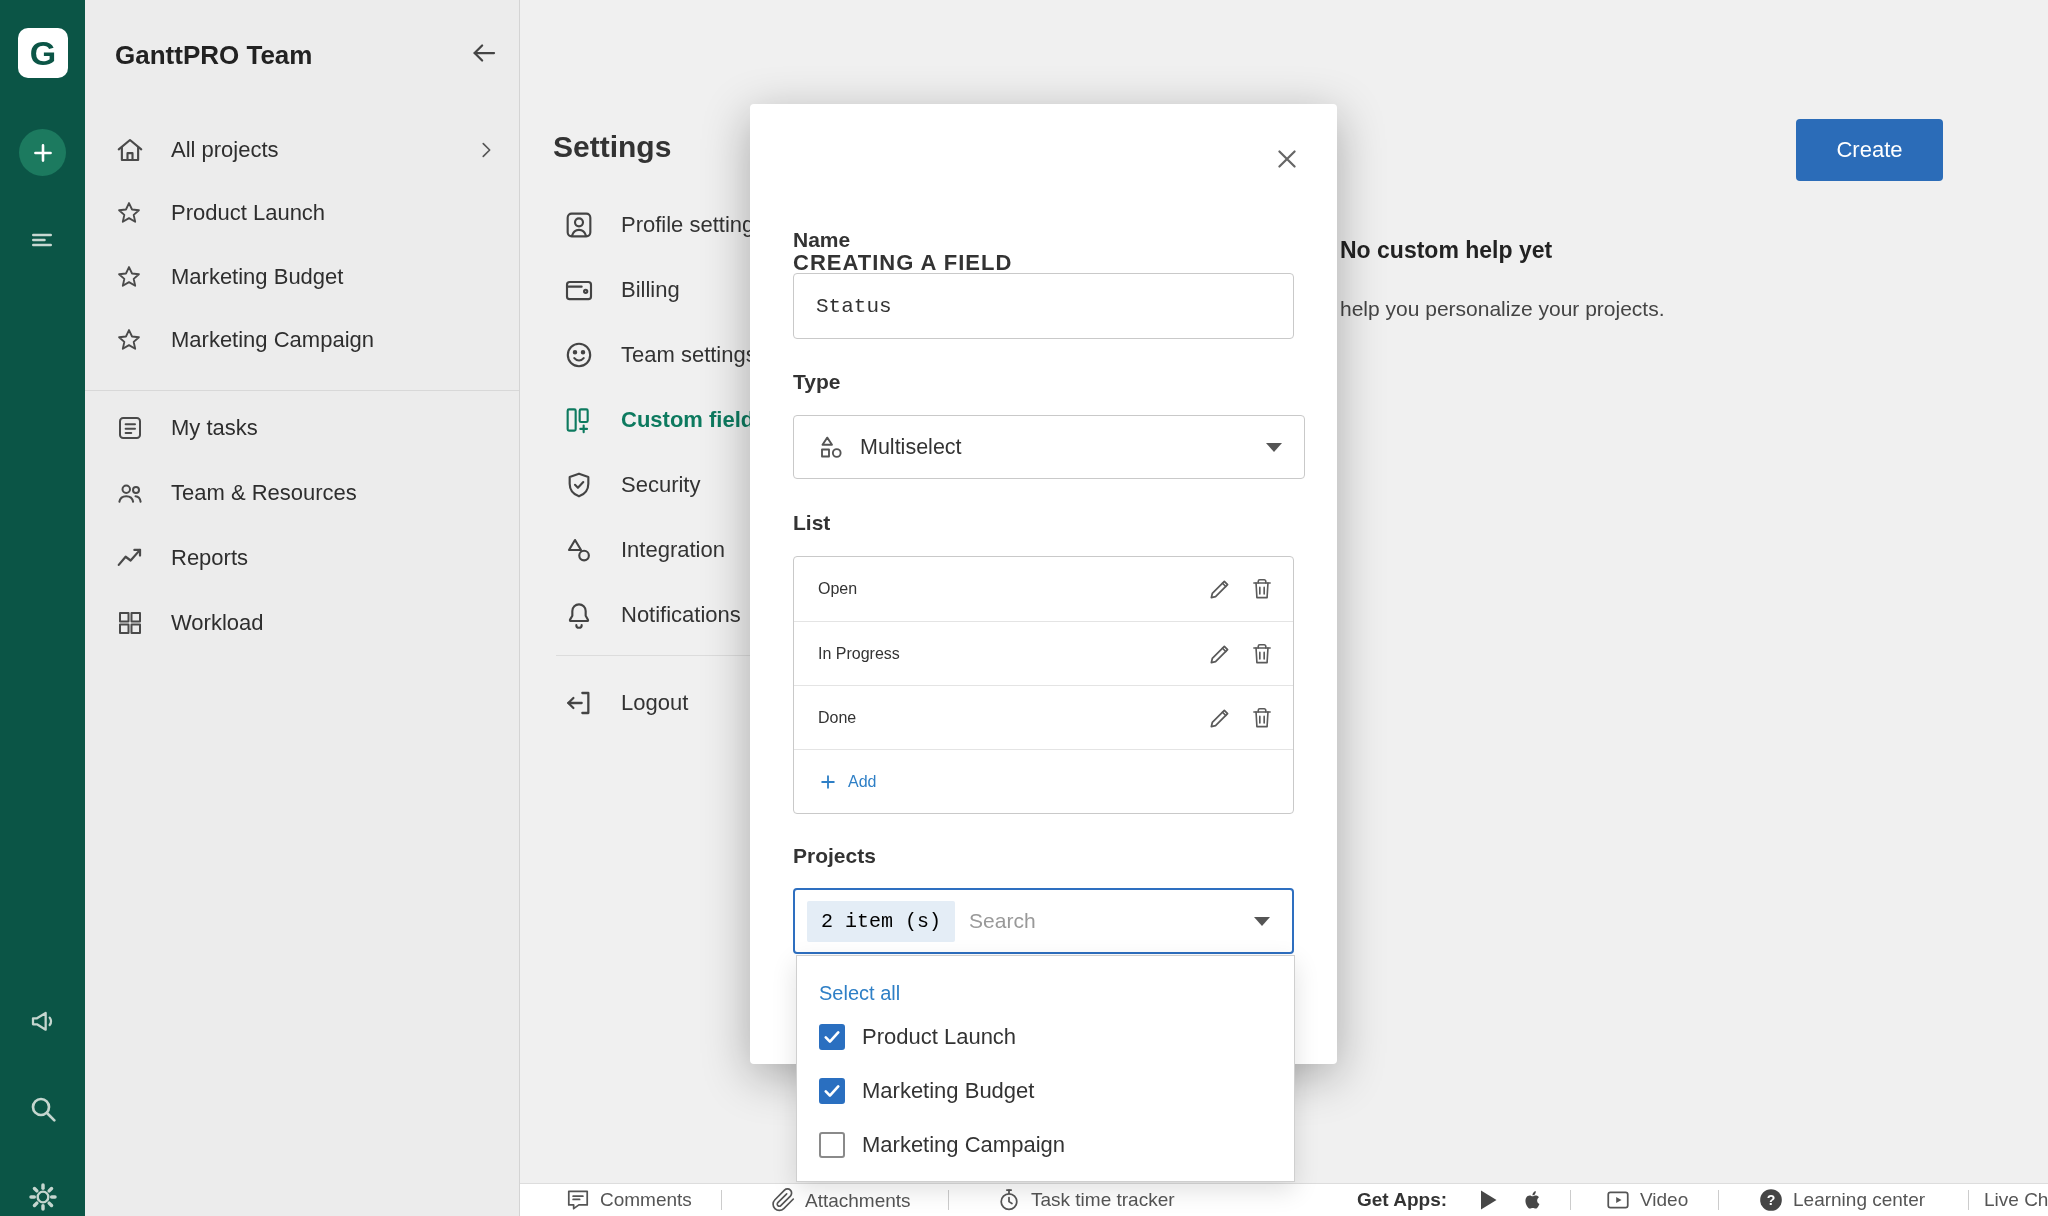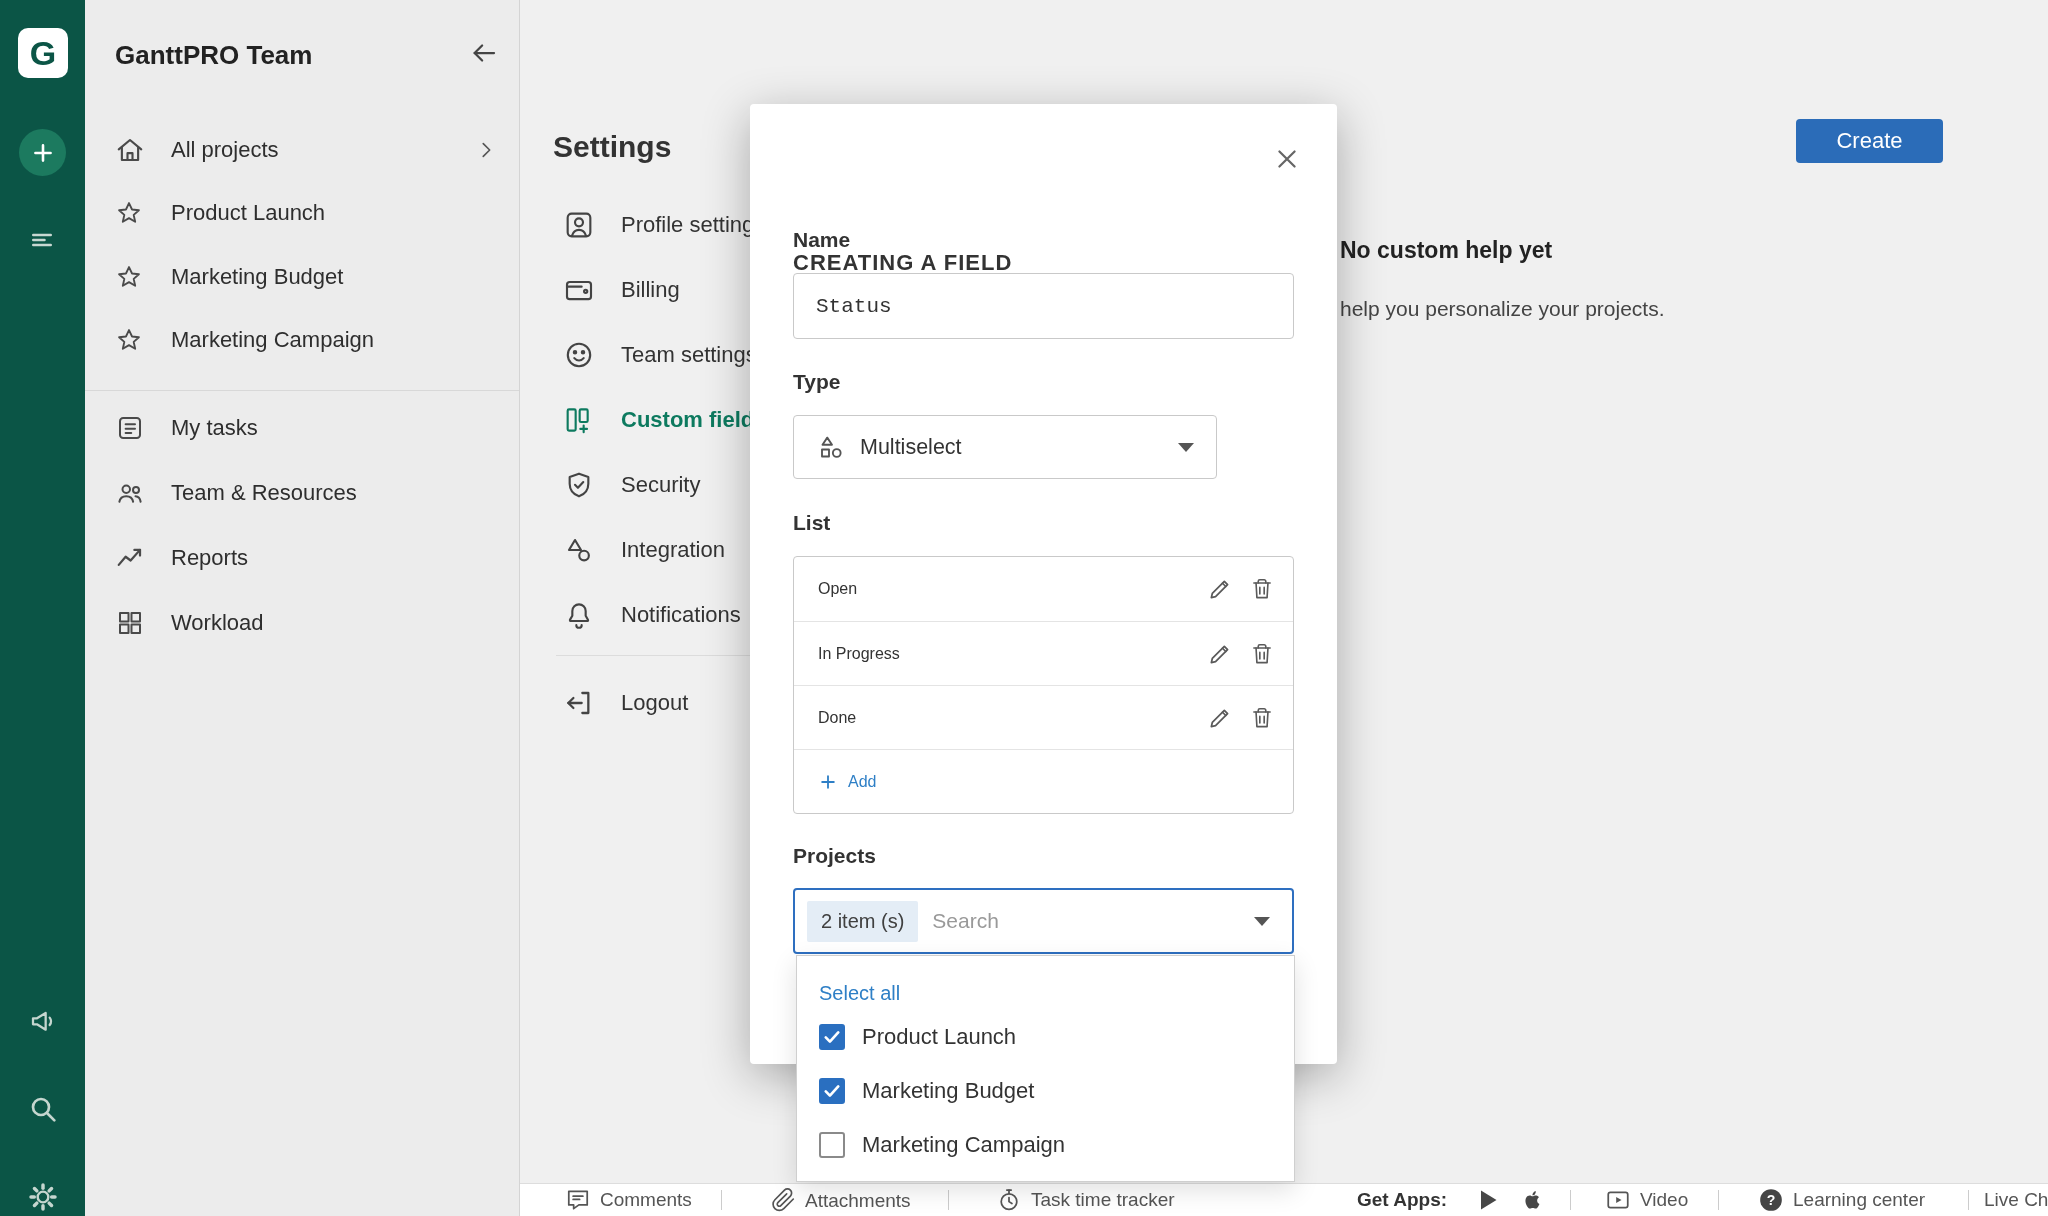--- a/index.html
+++ b/index.html
@@ -37,54 +37,54 @@
   .page-title { position:absolute; left:33px; top:130px; font-size:30px; font-weight:bold; color:#333; }
   .set-nav { position:absolute; left:0; top:192px; width:480px; }
   .set-item { display:flex; align-items:center; height:65px; padding-left:43px; color:#333; }
   .set-item .icn { width:34px; flex:0 0 34px; color:#444; }
   .set-item .lbl { margin-left:24px; font-size:22px; white-space:nowrap; }
   .set-item.active { color:#0d7a5f; }
   .set-item.active .icn { color:#0d7a5f; }
   .set-item.active .lbl { font-weight:bold; }
   .set-div { height:1px; background:#dcdcdc; margin:8px 0 0 36px; width:434px; }
   .logout { margin-top:14px; }
-  .create-btn { position:absolute; right:105px; top:119px; width:147px; height:44px; background:#2b6cb8; border-radius:4px;
+  .create-btn { position:absolute; right:105px; top:119px; width:147px; height:62px; background:#2b6cb8; border-radius:4px;
                 color:#fff; font-size:22px; display:flex; align-items:center; justify-content:center;margin-left:15px; }
   .empty-title { position:absolute; left:820px; top:237px; font-size:23px; font-weight:bold; color:#222; white-space:nowrap; }
   .empty-sub { position:absolute; left:820px; top:297px; font-size:21px; color:#444; white-space:nowrap; }
 
   
   #footer { position:absolute; left:0; right:0; top:1183px; height:33px; background:#fff; border-top:1px solid #ddd; }
   .fg { position:absolute; top:50%; transform:translateY(-50%); display:flex; align-items:center; gap:9px; color:#555; font-size:19px; white-space:nowrap; }
   .fg .icn { color:#555; }
   .fsep { position:absolute; top:50%; transform:translateY(-50%); width:1px; height:20px; background:#ccc; }
   .get-apps { font-weight:bold; color:#333; }
 
   
   #modal { position:absolute; left:750px; top:104px; width:587px; height:960px; background:#fff; border-radius:4px;
            box-shadow:0 12px 48px rgba(0,0,0,.3); z-index:10; }
   
   .m-abs { position:absolute; left:43px; }
   .m-label { font-size:21px; font-weight:bold; color:#333; }
   .m-input { width:501px; height:66px; border:1px solid #c9c9c9; border-radius:4px; font-size:21px; color:#333; padding:0 22px;
              font-family:"Liberation Sans",sans-serif; background:#fff; }
-  .m-select { width:424px; height:64px; border:1px solid #c9c9c9; border-radius:4px; display:flex; align-items:center; padding:16px 22px; background:#fff; }
+  .m-select { width:512px; height:64px; border:1px solid #c9c9c9; border-radius:4px; display:flex; align-items:center; padding:16px 22px; background:#fff; }
   .m-select .t-icn { color:#555; }
   .m-select .val { margin-left:14px; font-size:21.5px; color:#333; }
   .caret { margin-left:auto; width:0; height:0; border-left:8px solid transparent; border-right:8px solid transparent; border-top:9px solid #555; }
   .list-box { width:501px; border:1px solid #c9c9c9; border-radius:4px; background:#fff; overflow:hidden; }
   .list-row { display:flex; align-items:center; height:64px; padding:0 18px 0 24px; }
   .list-row + .list-row { border-top:1px solid #e4e4e4; }
   .list-row .lbl { font-size:16px; color:#333; }
   .row-icons { margin-left:auto; display:flex; align-items:center; gap:16px; color:#5a5a5a; }
   .add-row { color:#2e7fc6; }
   .add-row .lbl { color:#2e7fc6; margin-left:10px; }
   .proj-select { width:501px; height:66px; border:2px solid #2e6fc0; border-radius:4px; display:flex; align-items:center;
                  padding:0 22px 0 12px; background:#fff; }
-  .count-badge { background:#e4edf6; color:#404040; font-size:20px; padding:9px 14px; border-radius:2px; white-space:nowrap; }
+  .count-badge { background:#e4edf6; color:#000000; font-size:20px; padding:9px 14px; border-radius:2px; white-space:nowrap;font-family:Liberation Mono, monospace; }
   .proj-search { border:none; outline:none; flex:1; margin-left:14px; font-size:21px; color:#444; font-family:"Liberation Sans",sans-serif; }
   .proj-search::placeholder { color:#999; }
 
   
   #proj-dropdown { position:absolute; left:796px; top:955px; width:499px; height:227px; background:#fff; border:1px solid #cfcfcf;
                    box-shadow:0 8px 24px rgba(0,0,0,.12); z-index:20; padding-top:10px; }
   .select-all { display:block; padding:10px 0 0 22px; height:44px; font-size:20px; color:#2e7fc6; }
   .opt-row { display:flex; align-items:center; height:54px; padding-left:22px; }
   .opt-check { width:26px; height:26px; border:2px solid #8a8a8a; border-radius:3px; background:#fff;
                display:flex; align-items:center; justify-content:center; }

